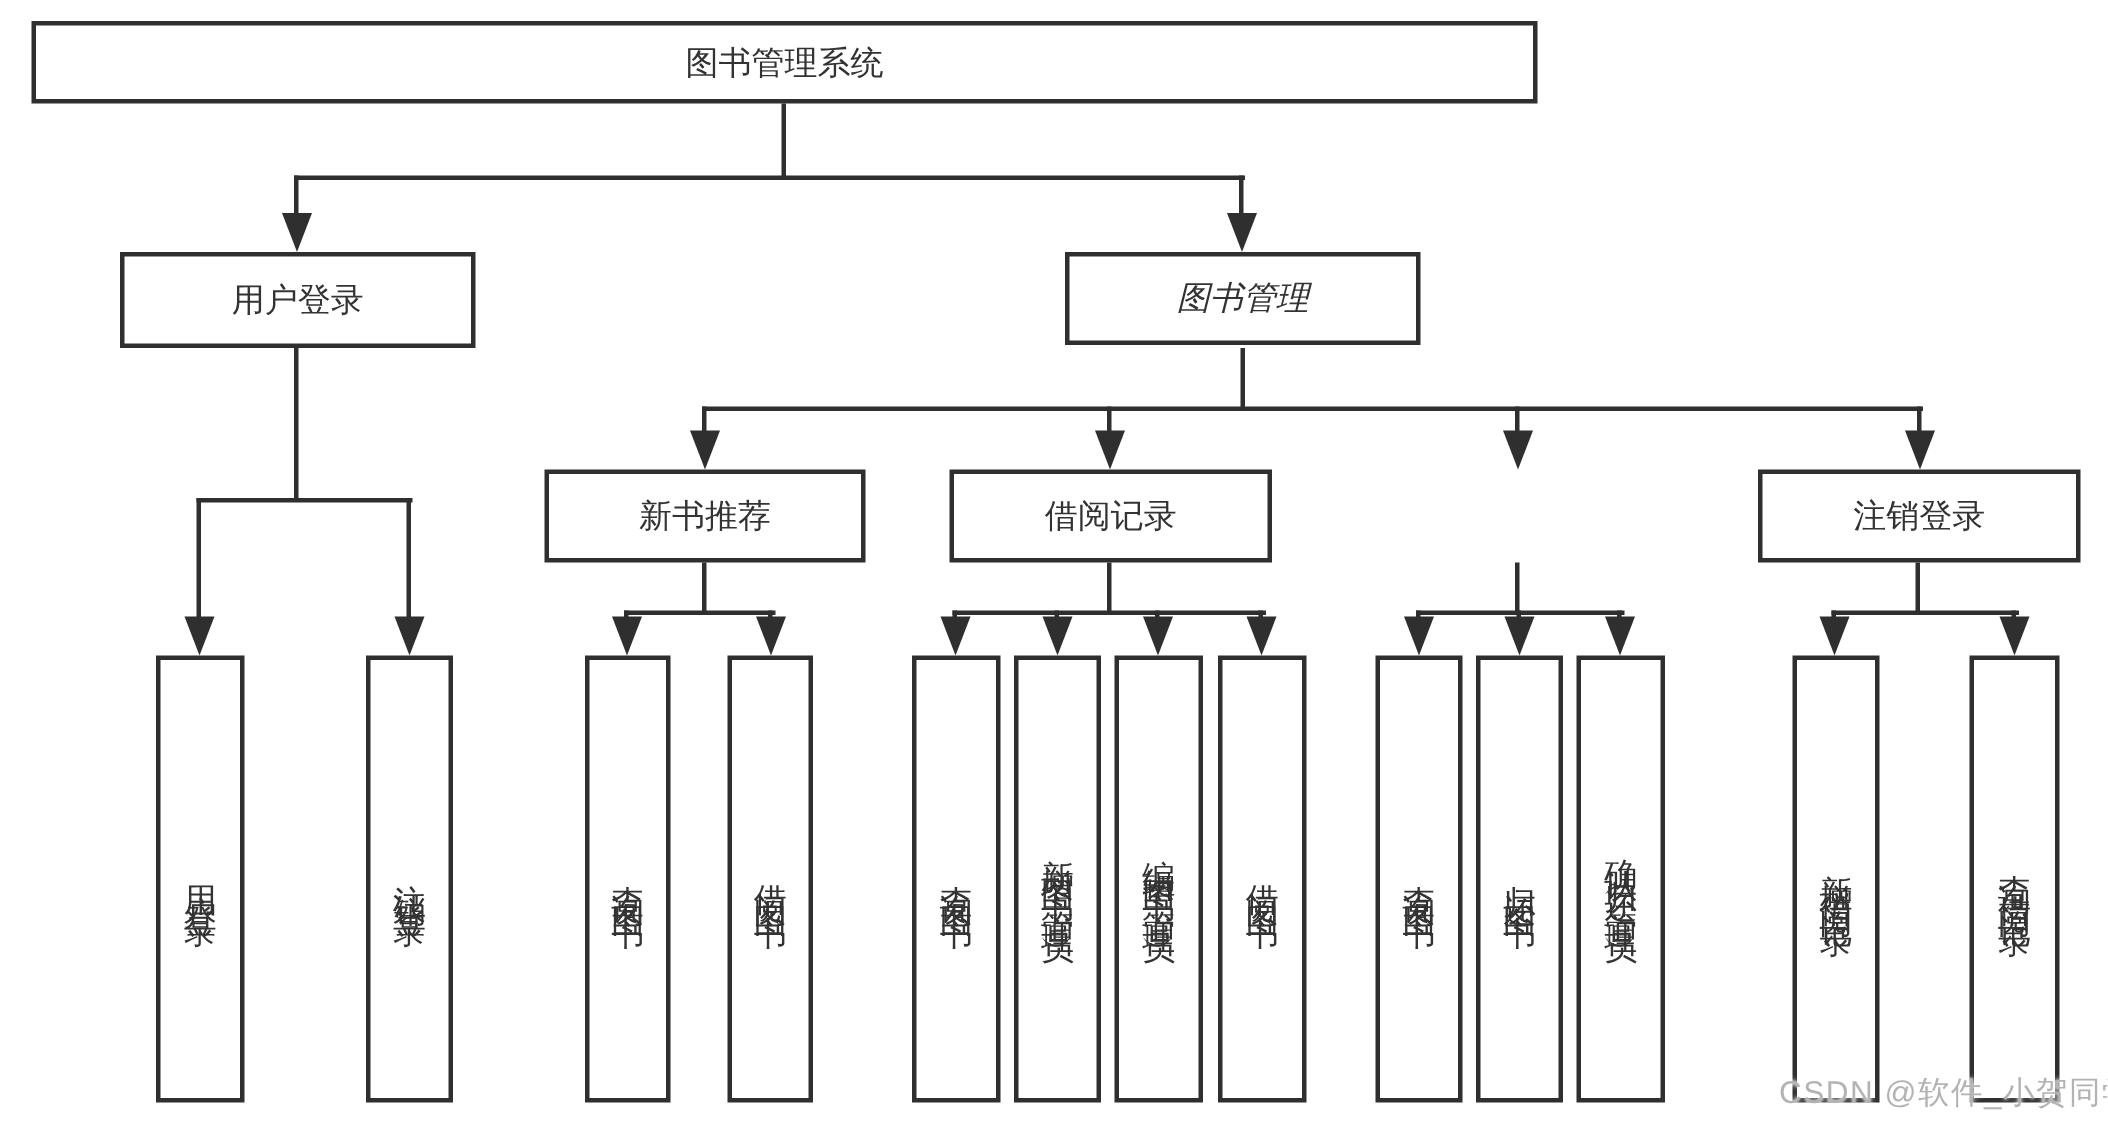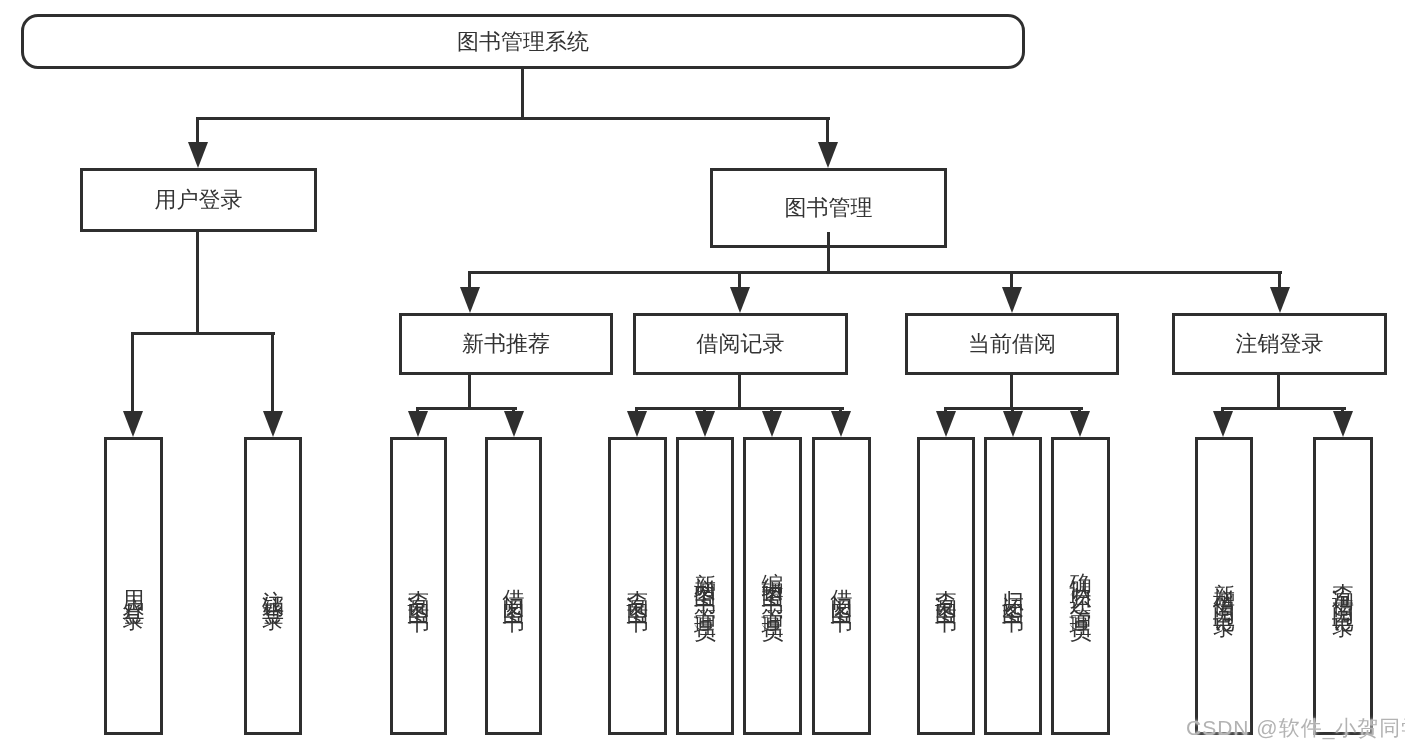--- a/index.html
+++ b/index.html
@@ -29,39 +29,36 @@
     position:absolute;left:1186px;top:714px;z-index:5;
     color:#b3b3b3;font-size:21px;letter-spacing:1px;white-space:nowrap;
     text-shadow:0 0 2px #ffffff,0 0 4px #ffffff;
   }
 </style>
 </head>
 <body>
 
 <div id="canvas">
 
-  <div class="box" style="left:21px;top:14px;width:1004px;height:55px;border-radius:17px;">
+  <div class="box" style="left:21px;top:14px;width:1004px;height:55px;">
     <span>图书管理系统</span>
   </div>
 
   <div class="box" style="left:80px;top:168px;width:237px;height:64px;">
     <span>用户登录</span>
   </div>
-  <div class="box" style="left:710px;top:168px;width:237px;height:80px;">
+  <div class="box" style="left:710px;top:168px;width:237px;height:62px;font-style:italic;">
     <span>图书管理</span>
   </div>
 
-  <div class="box" style="left:363px;top:313px;width:214px;height:62px;margin-left:36px;">
+  <div class="box" style="left:363px;top:313px;width:214px;height:62px;">
     <span>新书推荐</span>
   </div>
   <div class="box" style="left:633px;top:313px;width:215px;height:62px;">
     <span>借阅记录</span>
-  </div>
-  <div class="box" style="left:905px;top:313px;width:214px;height:62px;">
-    <span>当前借阅</span>
   </div>
   <div class="box" style="left:1172px;top:313px;width:215px;height:62px;">
     <span>注销登录</span>
   </div>
 
   <div class="box leaf" style="left:104px;top:437px;width:59px;height:298px;">
     <span>用户登录</span>
   </div>
   <div class="box leaf" style="left:244px;top:437px;width:58px;height:298px;">
     <span>注销登录</span>

